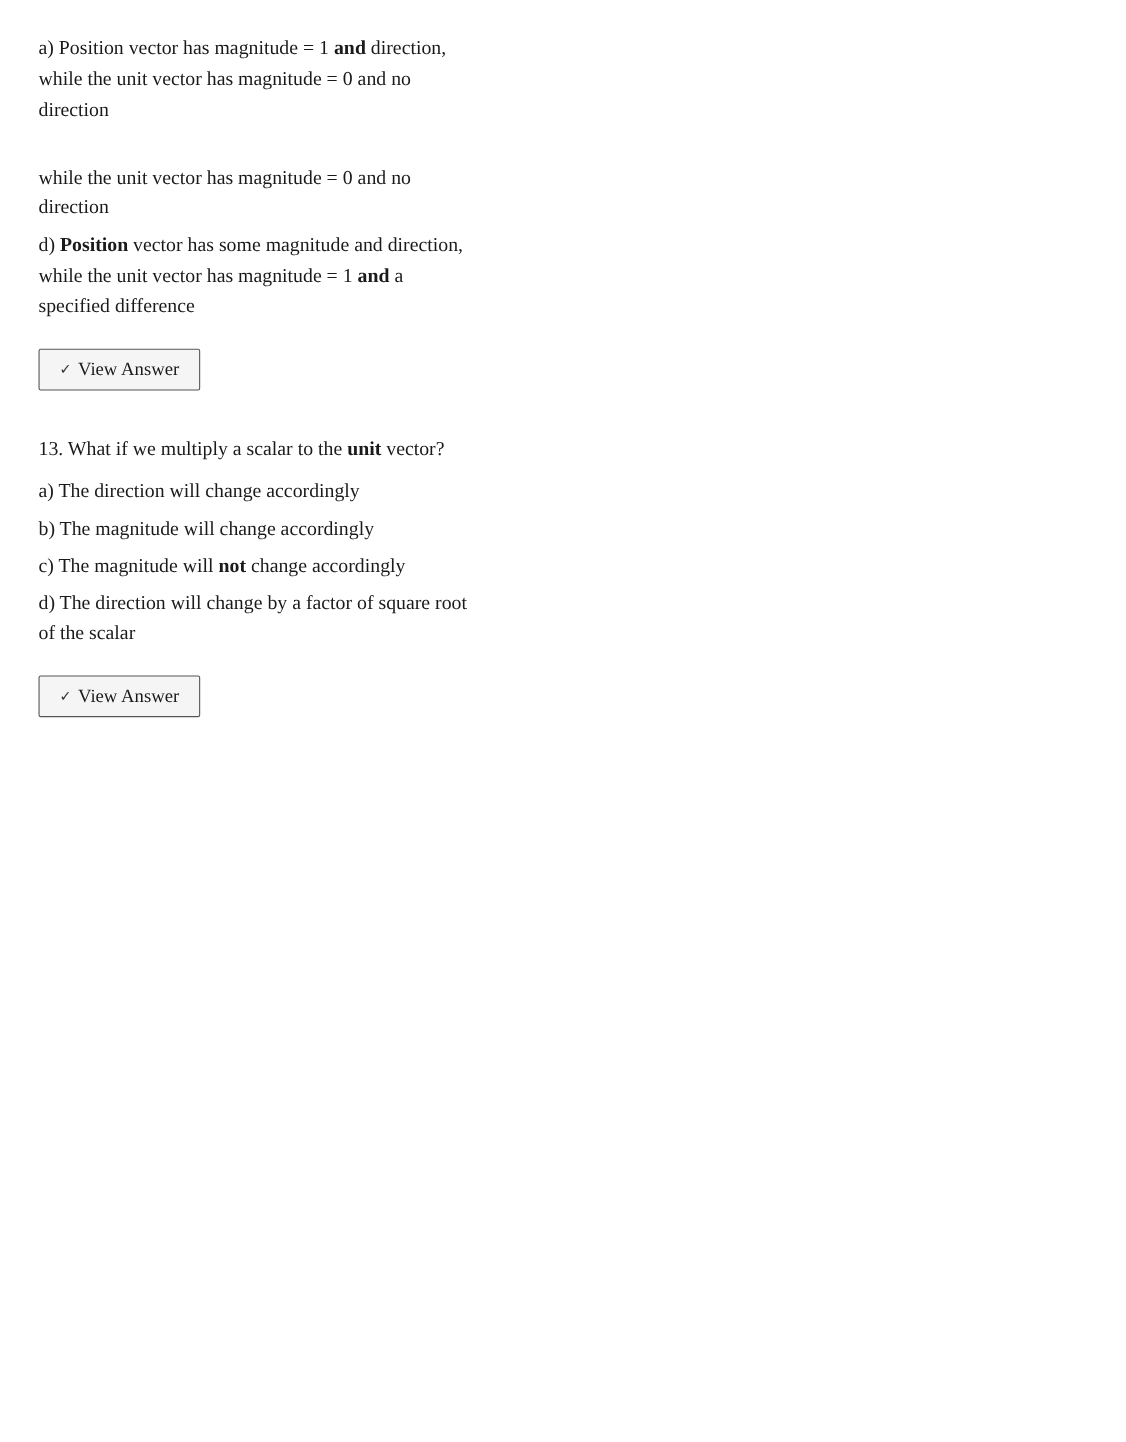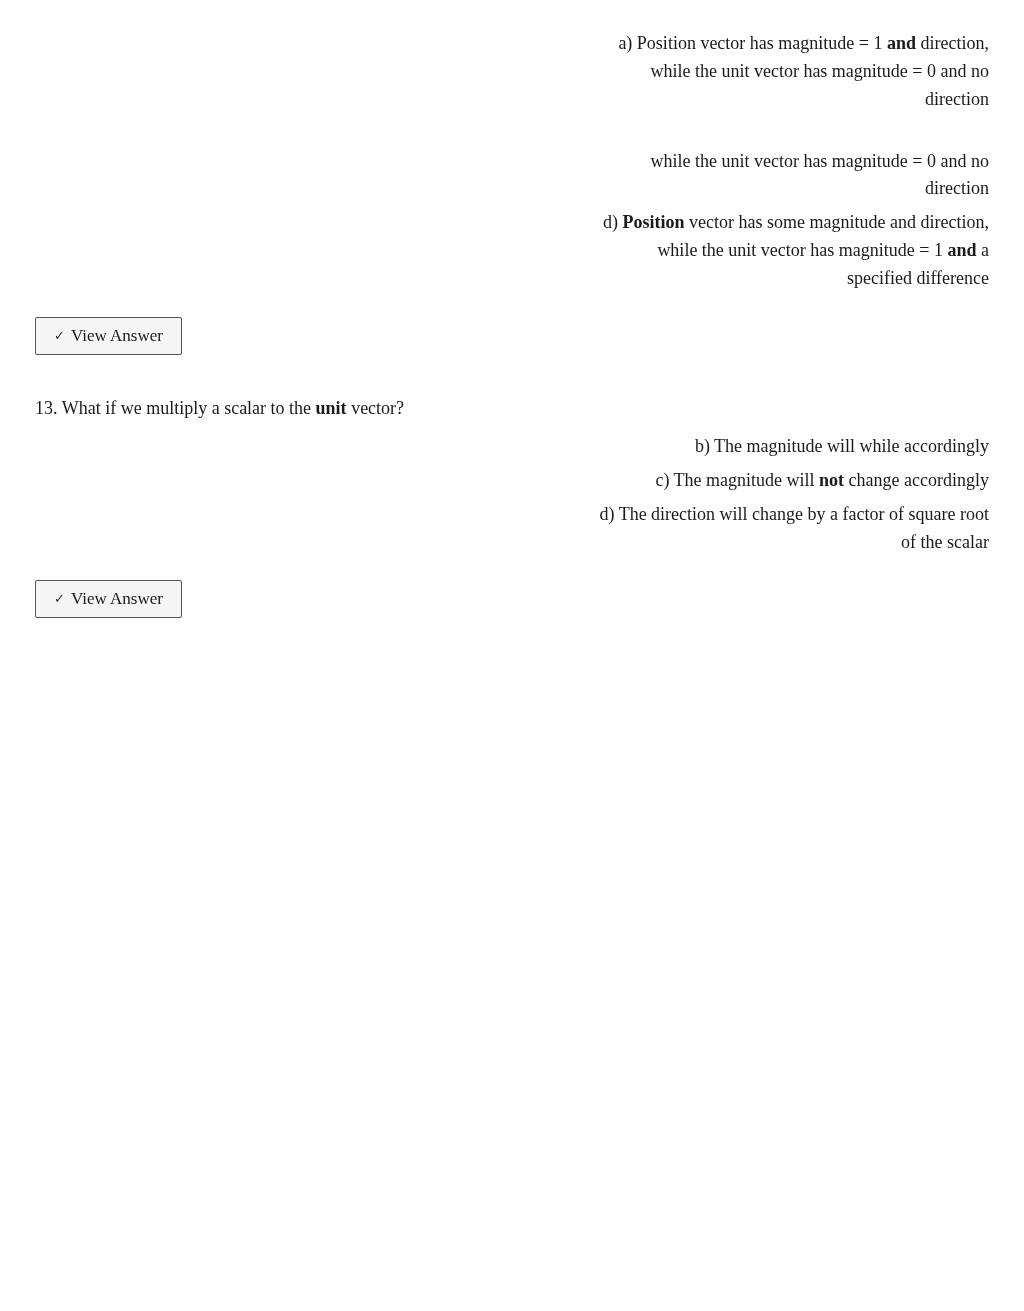--- a/index.html
+++ b/index.html
@@ -26,21 +26,20 @@
     .question-text {
       margin-bottom: 10px;
       font-size: 18px;
       line-height: 1.55;
     }
 
     .option {
       margin-bottom: 6px;
       font-size: 18px;
       line-height: 1.55;
-      text-align: right;
     }
 
     .bold {
       font-weight: bold;
     }
 
     .view-answer-btn {
       display: inline-flex;
       align-items: center;
       gap: 6px;
@@ -88,23 +87,26 @@
     <span class="chevron-icon">✓</span>
     <span>View Answer</span>
   </button>
 </div>
 
 <div class="question-block">
   <p class="question-text">
     <span>13. What if we multiply a scalar to the </span><span class="bold">unit</span><span> vector?</span>
   </p>
 
+  <p class="option">
+    <span>a) The direction will change accordingly</span>
+  </p>
 
   <p class="option">
-    <span>b) The magnitude will while accordingly</span>
+    <span>b) The magnitude will change accordingly</span>
   </p>
 
   <p class="option">
     <span>c) The magnitude will </span><span class="bold">not</span><span> change accordingly</span>
   </p>
 
   <p class="option">
     <span>d) The direction will change by a factor of square root</span><br>
     <span>of the scalar</span>
   </p>

